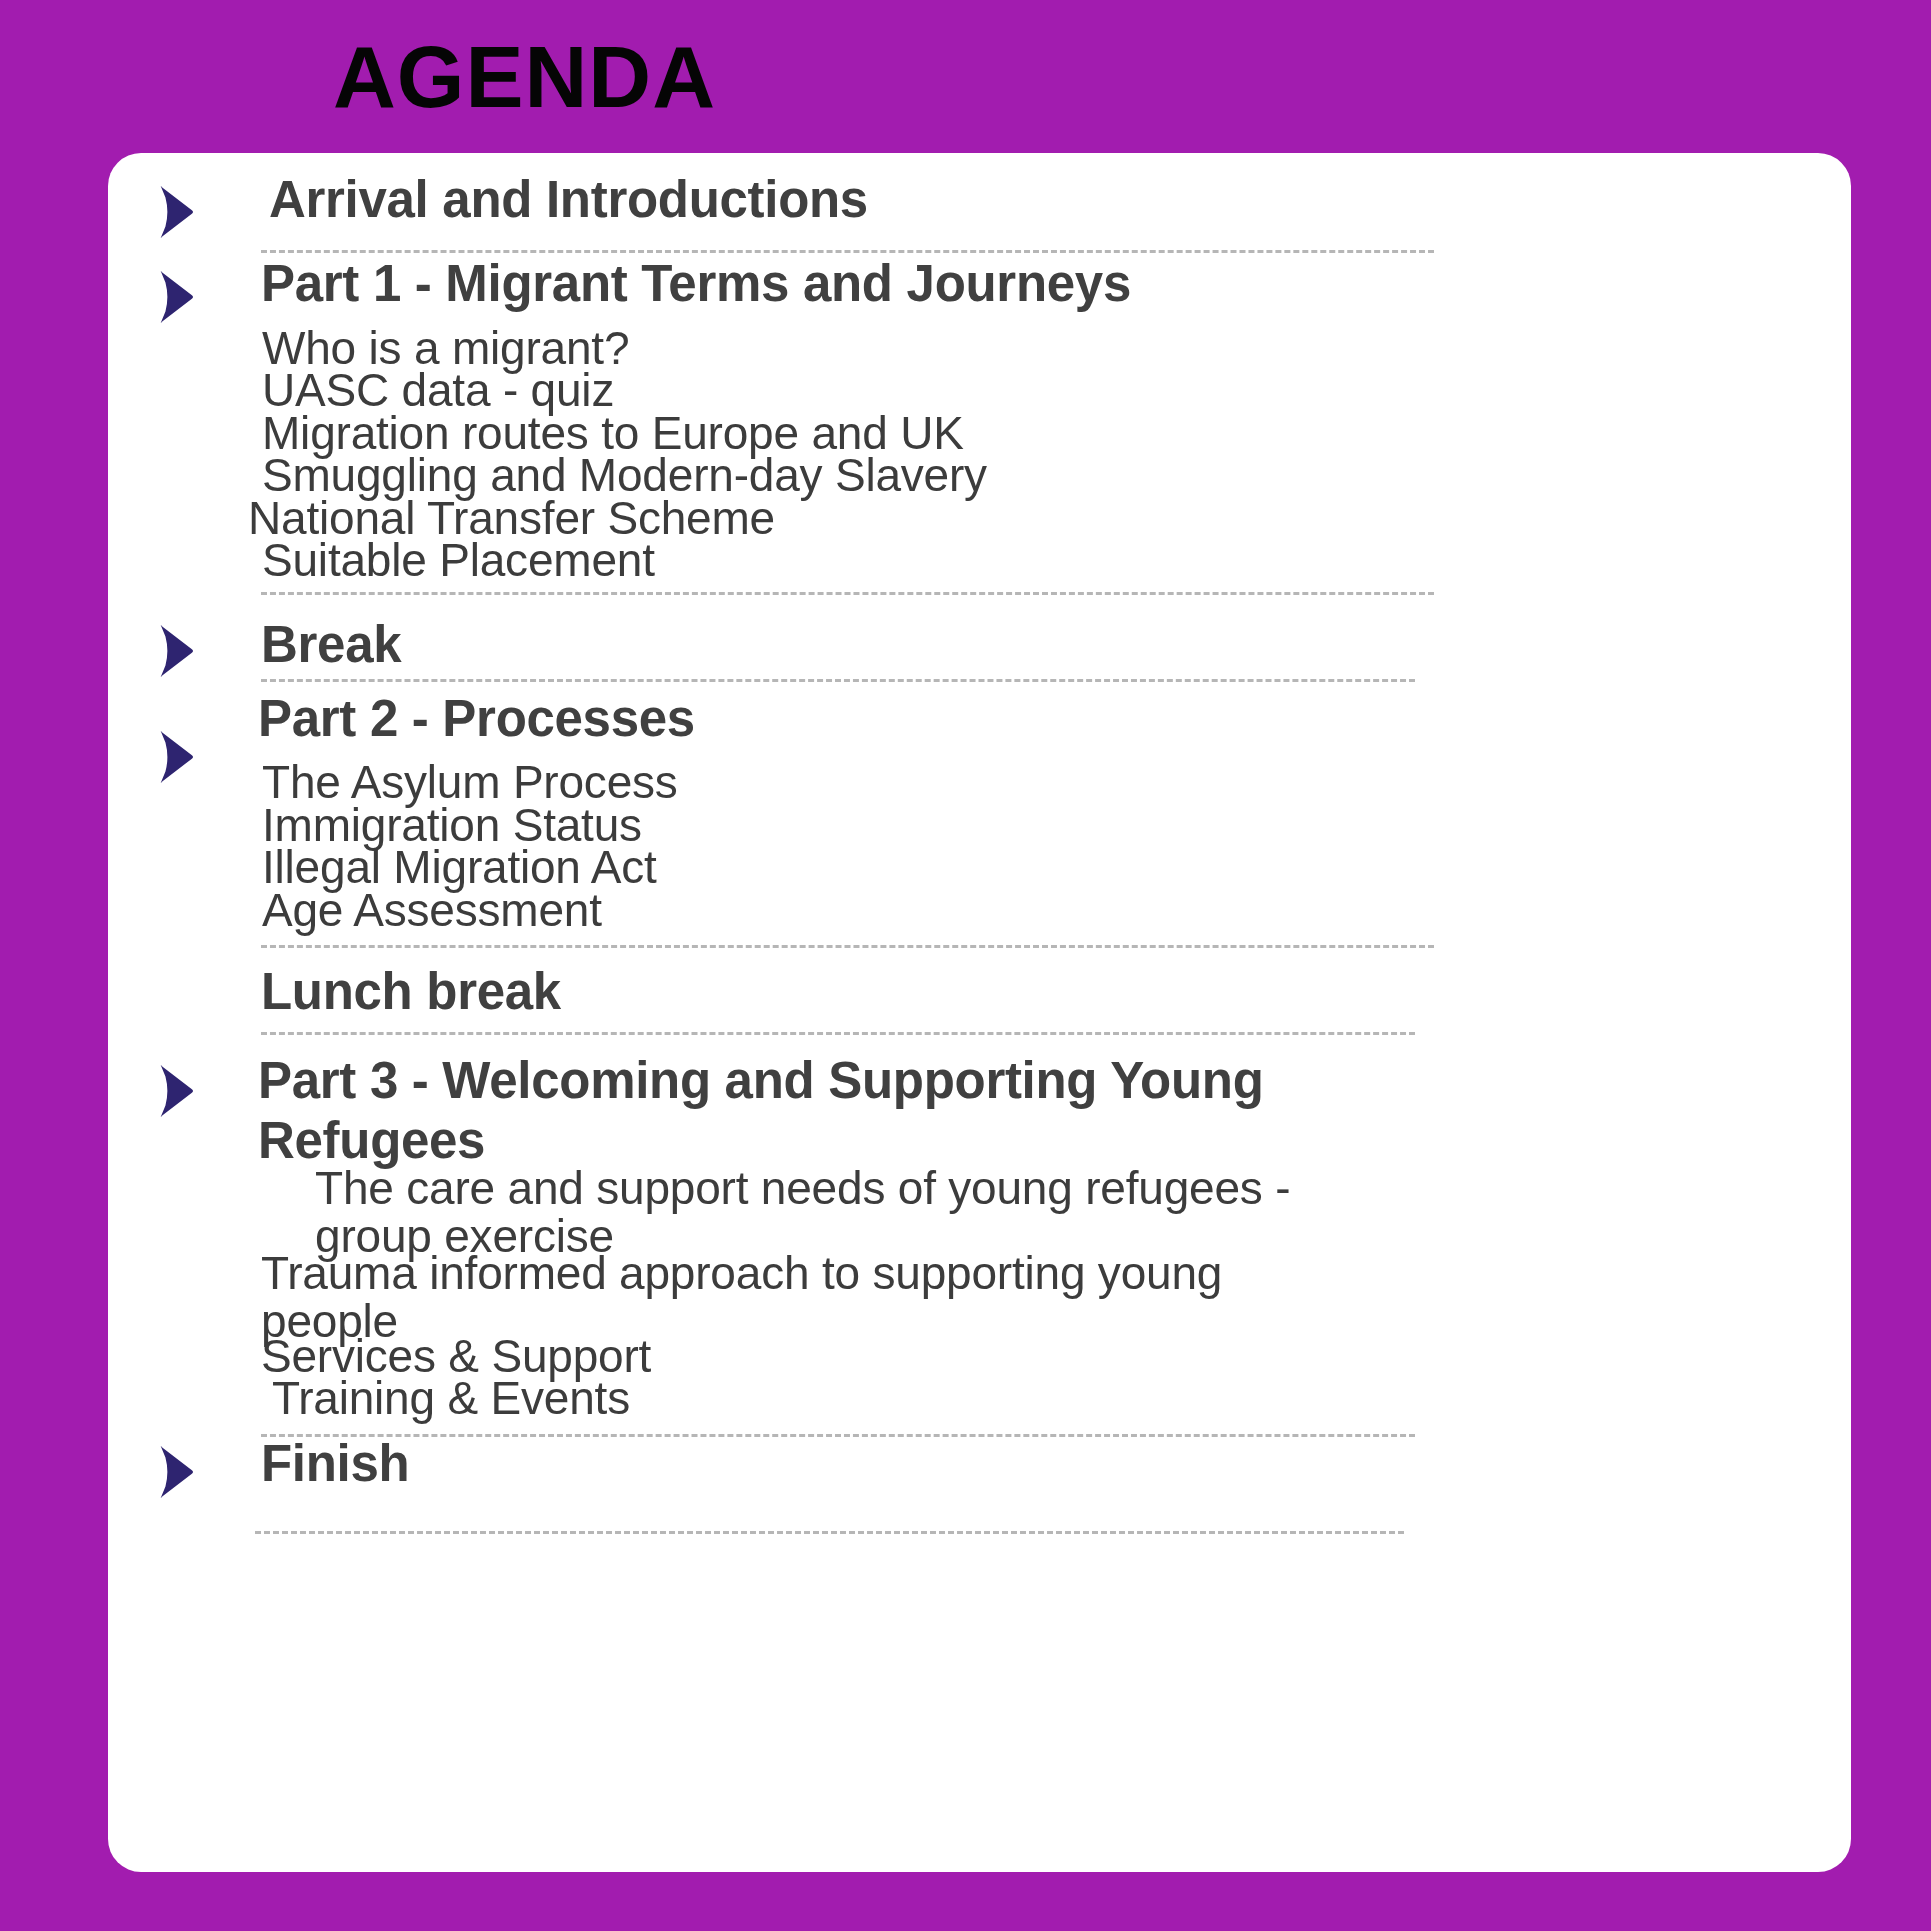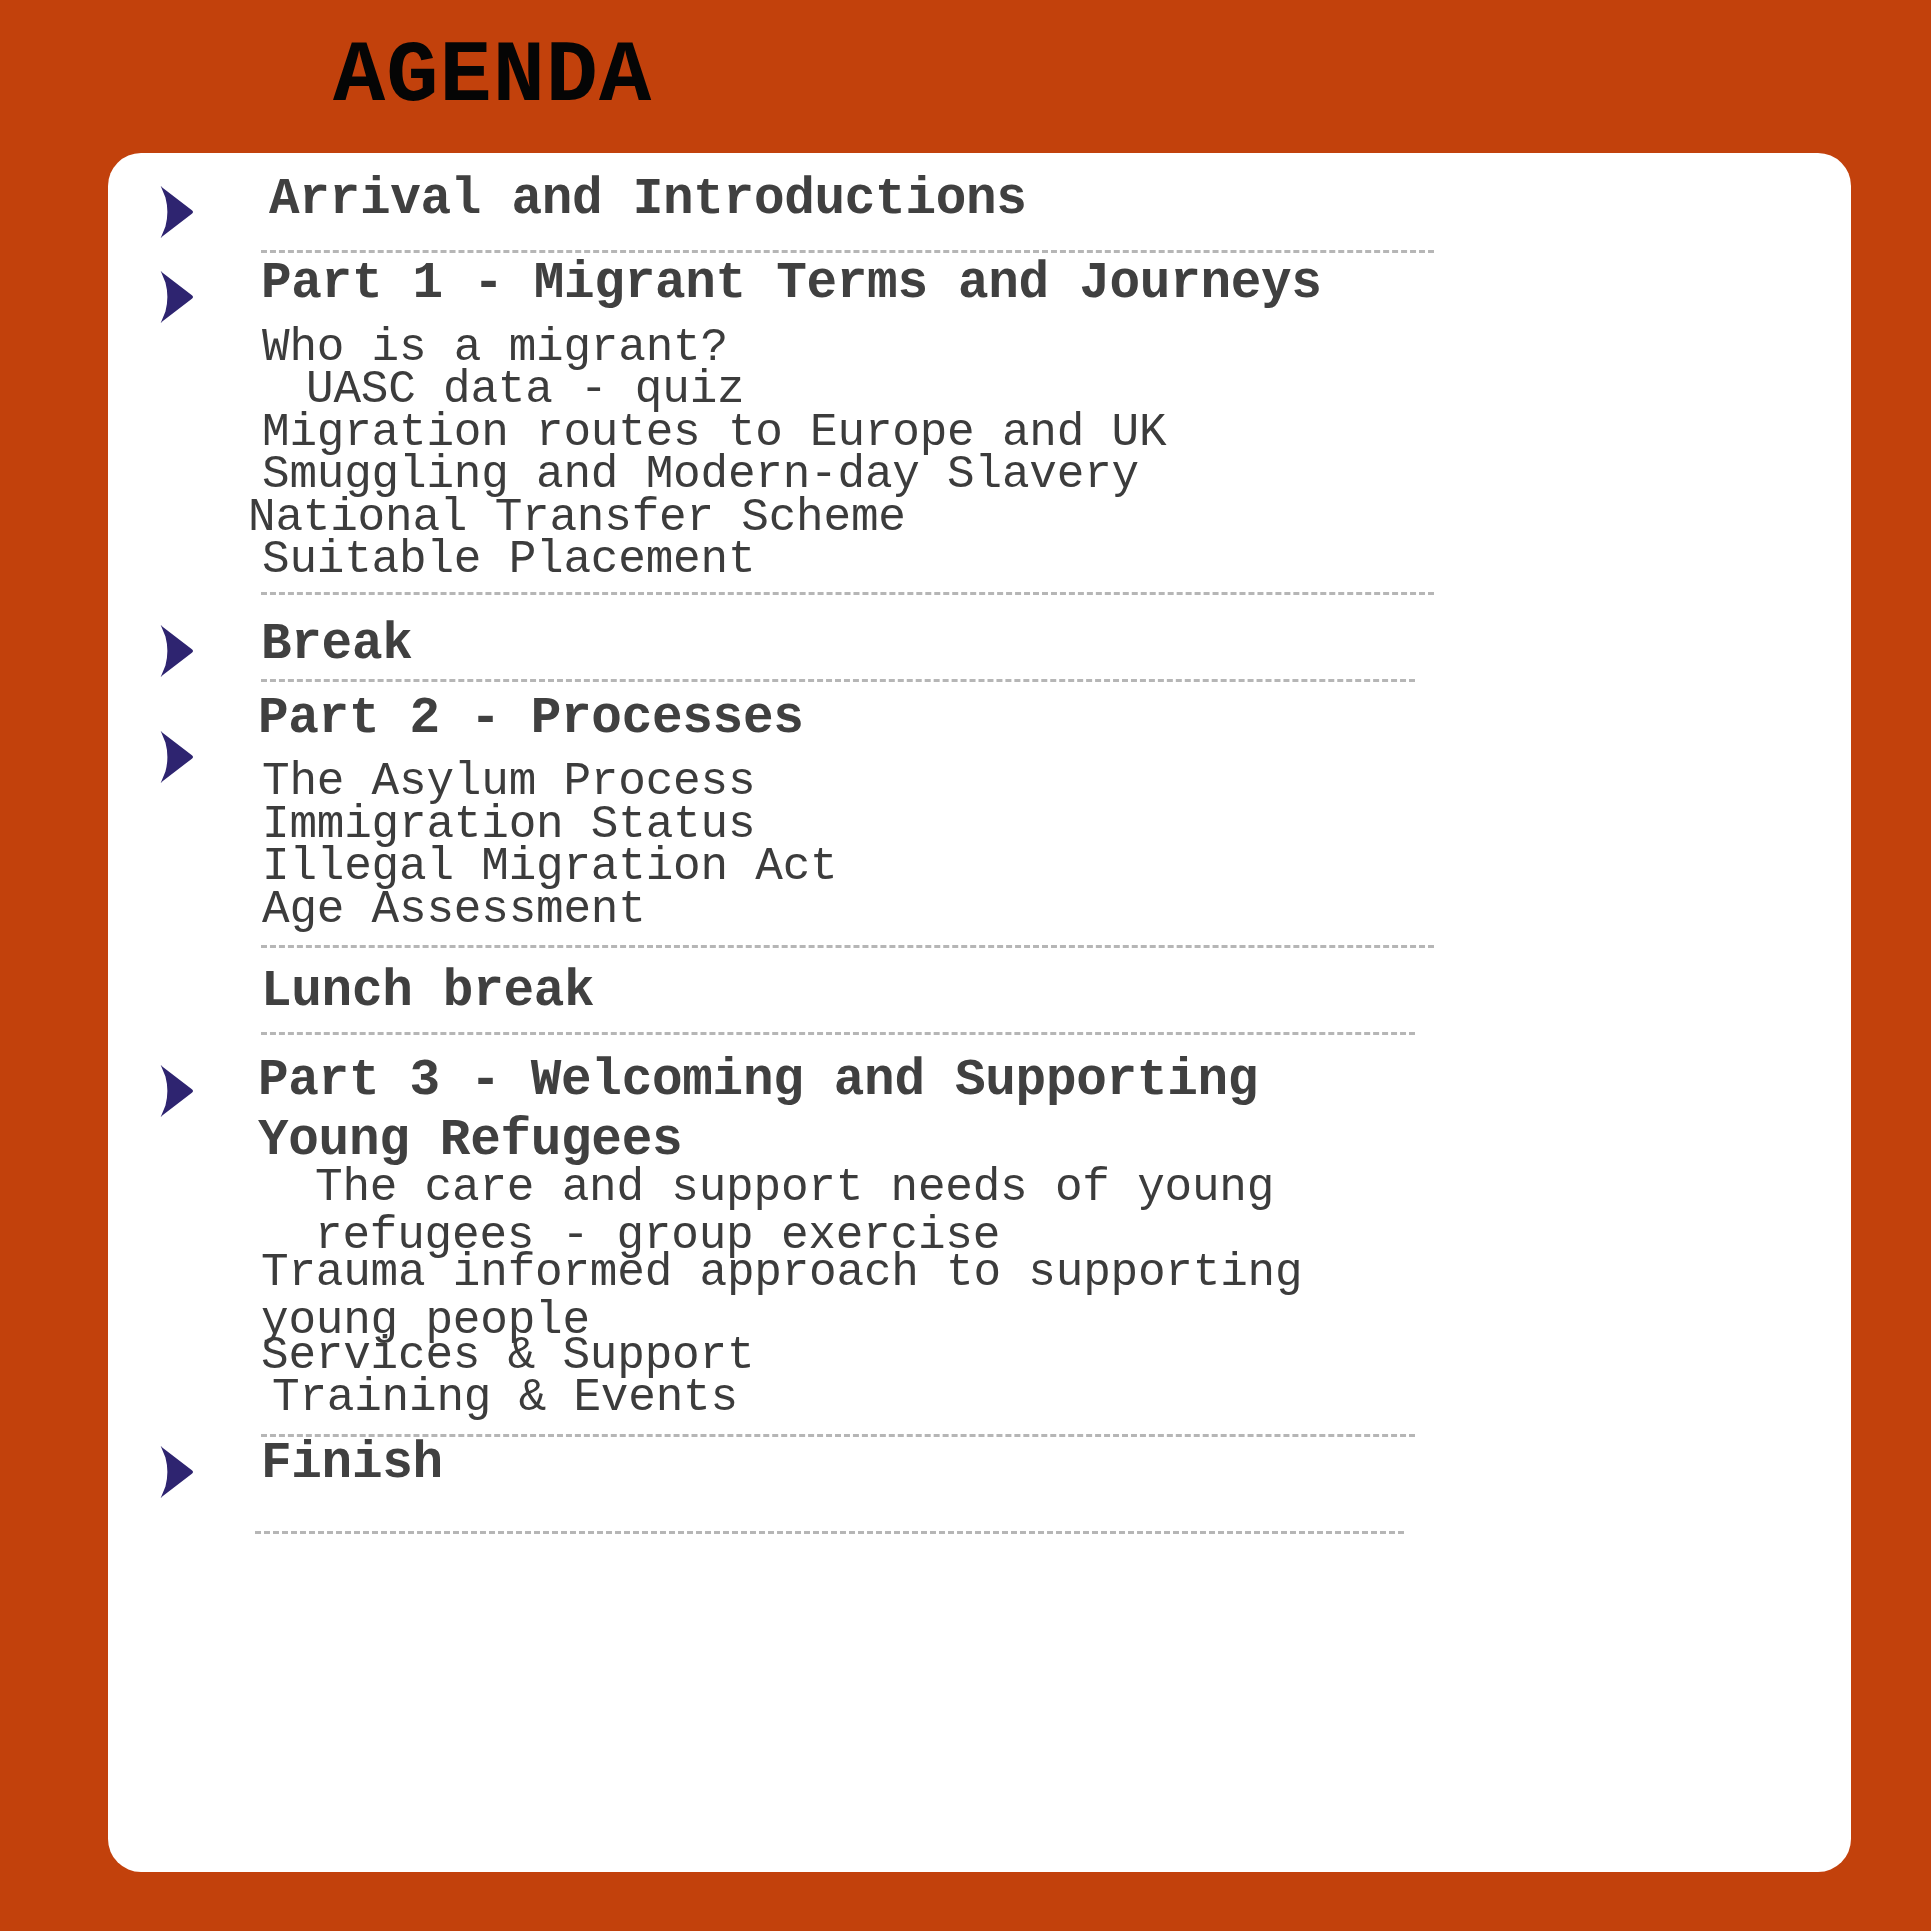--- a/index.html
+++ b/index.html
@@ -10,22 +10,21 @@
     width: 1931px;
     height: 1931px;
     background: #F7F0E3;
     font-family: "Liberation Sans", sans-serif;
     overflow: hidden;
   }
   .slide {
     position: relative;
     width: 1931px;
     height: 1931px;
-    background: #c2410c;
-    font-family: Liberation Mono, monospace;
+    background: #a21caf;
   }
 
   
   .page-title {
     position: absolute;
     left: 333px;
     top: 27px;
     font-size: 87px;
     font-weight: 700;
     letter-spacing: 1px;
@@ -113,21 +112,21 @@
       </div>
 
       <div class="row">
         <span class="chevron" style="left:41px; top:114px;">
           <svg viewBox="0 0 62 62">
               <path d="M12 4 L14 6 L44 29 Q47 31 44 33 L14 56 L12 58 L17 46 Q21 31 17 16 Z" fill="#2E2470"></path>
             </svg>
         </span>
         <div class="heading" style="left:153px; top:101px; width:1506px;">Part 1 - Migrant Terms and Journeys</div>
         <div class="subitem" style="left:154px; top:172px;">Who is a migrant?</div>
-        <div class="subitem" style="left:154px; top:214px;margin-left:44px;">UASC data - quiz</div>
+        <div class="subitem" style="left:154px; top:214px;">UASC data - quiz</div>
         <div class="subitem" style="left:154px; top:257px;">Migration routes to Europe and UK</div>
         <div class="subitem" style="left:154px; top:299px;">Smuggling and Modern-day Slavery</div>
         <div class="subitem" style="left:140px; top:342px;">National Transfer Scheme</div>
         <div class="subitem" style="left:154px; top:384px;">Suitable Placement</div>
         <div class="divider" style="left:153px; top:439px; width:1173px;"></div>
       </div>
 
       <div class="row">
         <span class="chevron" style="left:41px; top:468px;">
           <svg viewBox="0 0 62 62">

